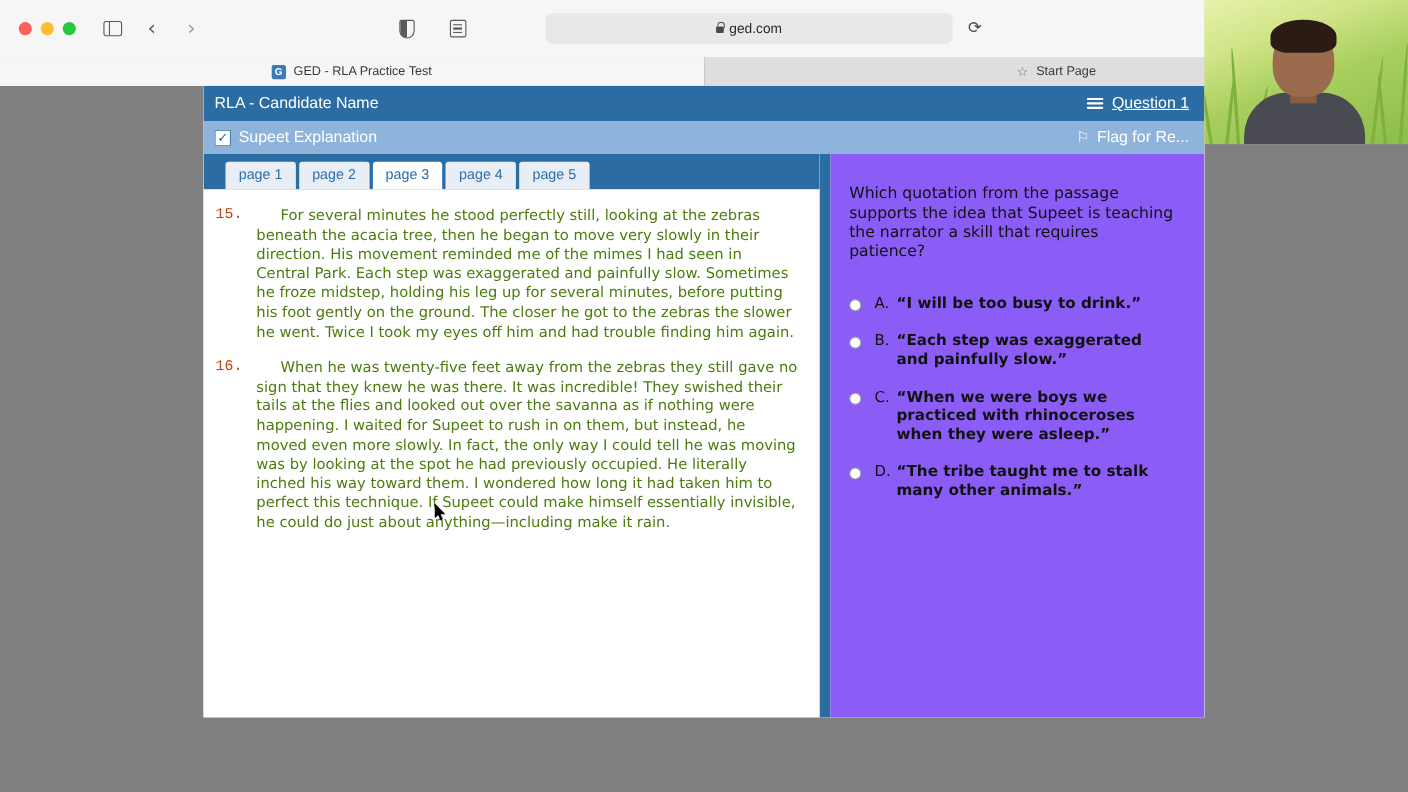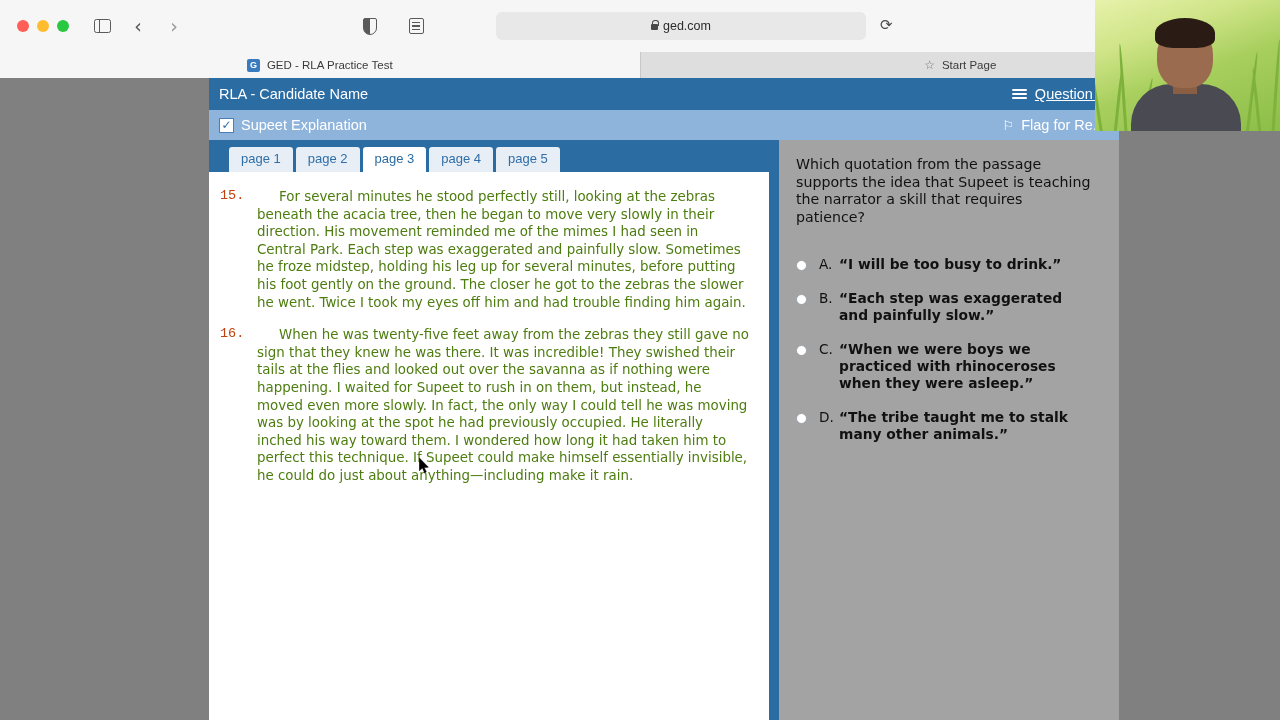--- a/index.html
+++ b/index.html
@@ -85,22 +85,22 @@
   .tab.inactive { background: #dedede; border-left: 1px solid #c8c8c8; }
   .tab-favicon {
     width: 13px; height: 13px; background: #3a7bbf; color: #fff;
     border-radius: 2px; font-size: 9px; line-height: 13px; text-align: center;
     margin-right: 7px; font-weight: bold;
   }
   .star { margin-right: 7px; font-size: 12px; color: #777; font-family: "DejaVu Sans", sans-serif; }
 
   
   .page-frame {
-    position: absolute; left: 185px; top: 78px; width: 910px; height: 642px;
-    background: #ffffff; overflow: hidden; margin-left: 24px;
+    position: absolute; left: 185px; top: 78px; width: 910px; height: 574px;
+    background: #ffffff; overflow: hidden;
   }
   .exam-header {
     height: 32px; background: #2b6ca3; color: #fff;
     display: flex; align-items: center; justify-content: space-between;
     padding: 0 14px 0 10px; font-size: 14.5px;
   }
   .exam-header .qn { display: flex; align-items: center; gap: 8px; font-size: 14.5px; text-decoration: underline; }
   .stack-icon { display: inline-flex; flex-direction: column; gap: 2px; }
   .stack-icon i { display: block; width: 15px; height: 2px; background: #fff; border-radius: 1px; }
 
@@ -137,21 +137,21 @@
   .para-num {
     width: 43px; flex: none; font-size: 13.5px; color: #c2410c;
     padding-left: 6px; font-family: Liberation Mono, monospace;
   }
   .para-text {
     font-size: 13.4px; line-height: 17.6px; color: #4d7c0f;
     font-family: "DejaVu Sans", sans-serif; text-indent: 22px;
   }
   .divider { width: 10px; background: #2b6ca3; }
 
-  .right-pane { flex: 1; background: #a3a3a3; padding: 16px 26px 0 17px; }
+  .right-pane { flex: 1; background: #8b5cf6; padding: 28px 26px 0 17px; }
   .question-text {
     font-size: 14.2px; line-height: 17.6px; color: #111;
     font-family: "DejaVu Sans", sans-serif; margin-bottom: 30px;
   }
   .choice { display: flex; align-items: flex-start; margin-bottom: 17px; }
   .radio {
     width: 11px; height: 11px; border: 1px solid #9aa2a8; border-radius: 50%;
     background: #fff; flex: none; margin-top: 4px;
   }
   .choice-letter {

